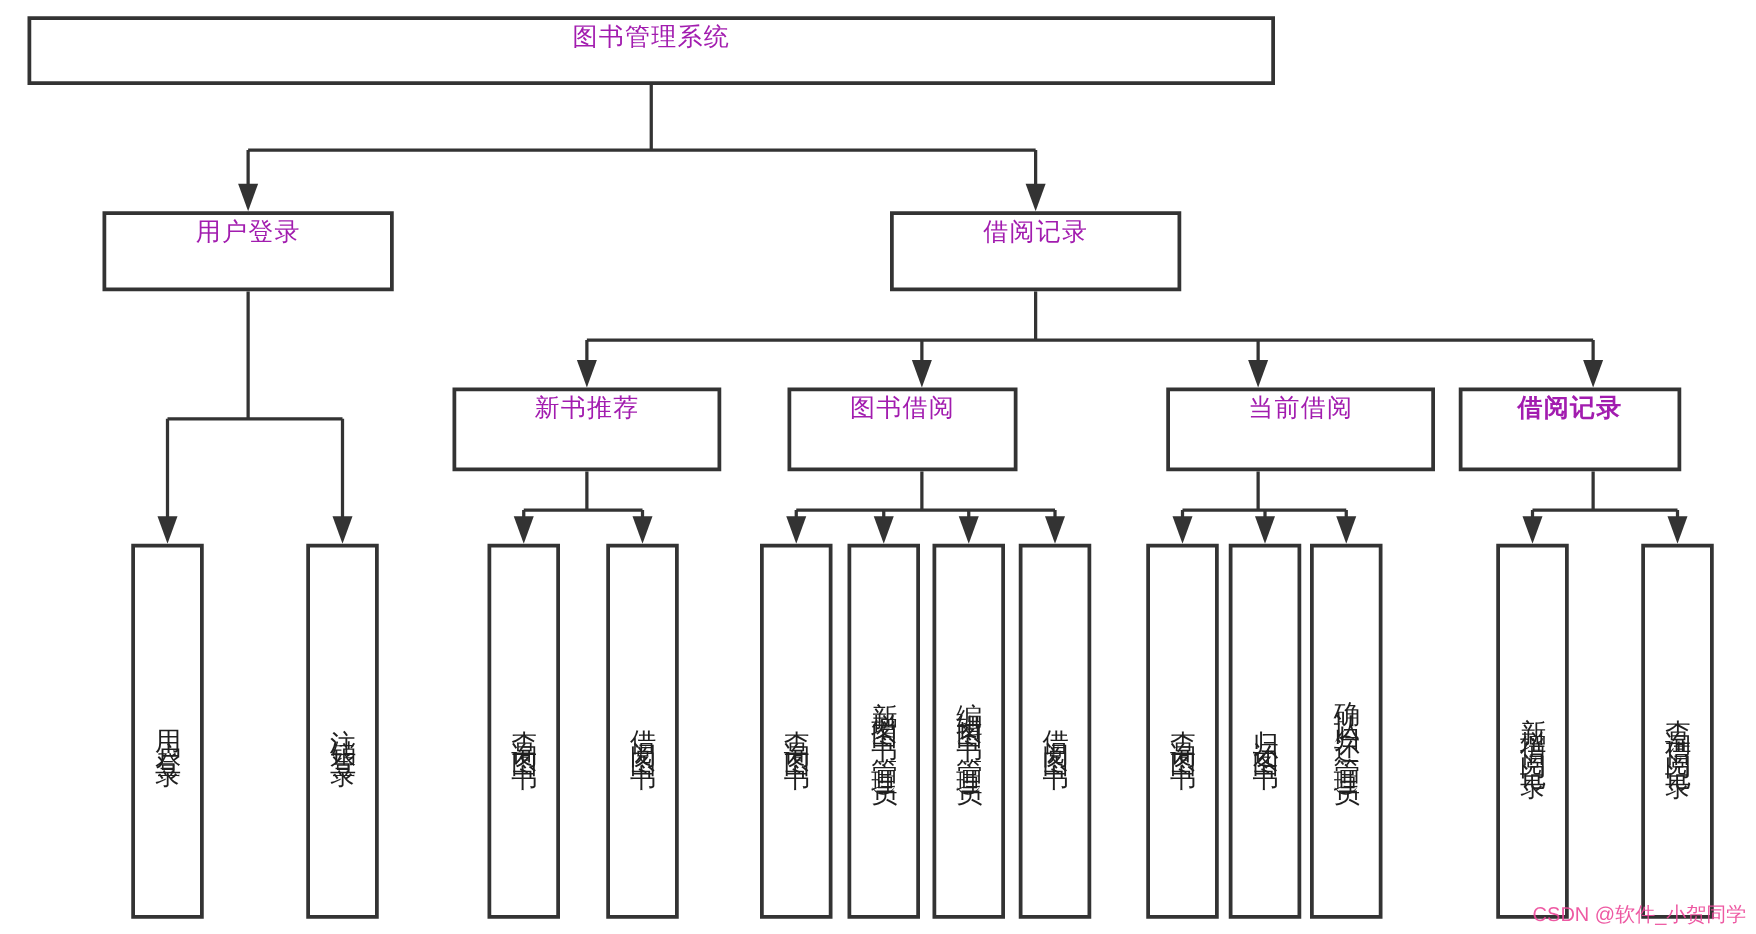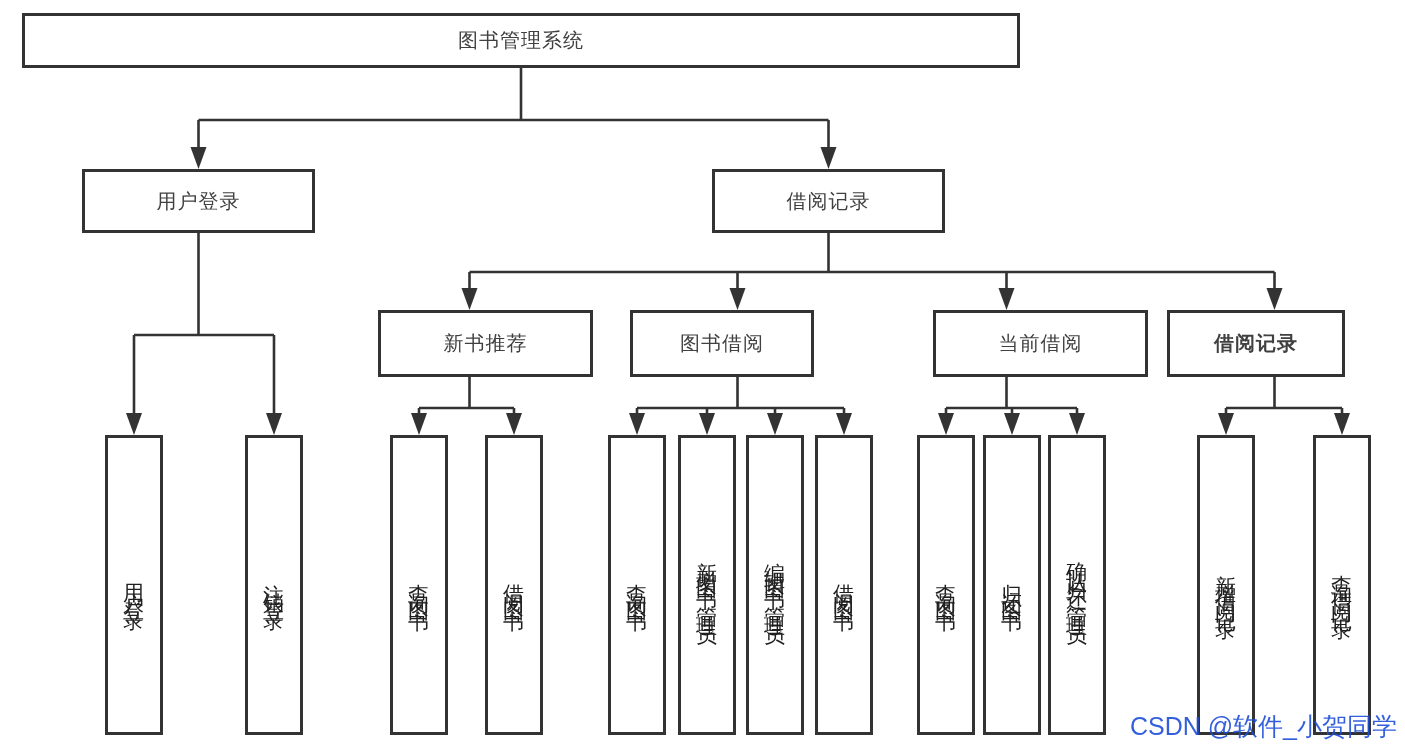--- a/index.html
+++ b/index.html
@@ -1,35 +1,35 @@
 <!DOCTYPE html>
 <html><head>
 <meta charset="utf-8">
 <style>
   html,body{margin:0;padding:0;background:#ffffff;}
   body{font-family:"Liberation Sans","DejaVu Sans",sans-serif;color:#222222;}
   .canvas{position:relative;width:1405px;height:747px;background:#ffffff;overflow:hidden;}
   .wires{position:absolute;left:0;top:0;width:1405px;height:747px;}
   .node{
     position:absolute;box-sizing:border-box;border:3px solid #333333;background:#ffffff;
-    display:flex;align-items:center;justify-content:center;
-    font-size:20px;color:#404040;letter-spacing:1px;white-space:nowrap;
+    display:flex;justify-content:center;
+    font-size:20px;color:#a21caf;letter-spacing:1px;white-space:nowrap;
   }
   .leaf{
     position:absolute;box-sizing:border-box;border:3px solid #333333;background:#ffffff;
     top:435px;width:58px;height:300px;
     display:flex;align-items:center;justify-content:center;
   }
   .leaf .vtext{
     writing-mode:vertical-lr;
     font-size:21px;line-height:1;letter-spacing:9px;color:#1f1f1f;
   }
   .watermark{
     position:absolute;right:8px;bottom:4px;
-    font-size:25px;color:#1d4ed8;opacity:.9;white-space:nowrap;
+    font-size:16px;color:#ec4899;opacity:.9;white-space:nowrap;
   }
 </style>
 </head>
 <body>
 
 <div class="canvas">
 
   <svg class="wires" viewBox="0 0 1405 747" xmlns="http://www.w3.org/2000/svg" aria-hidden="true">
     <path fill="none" stroke="#333333" stroke-width="2.6" d="
       M521 68 V120 M198.5 120 H828.5 M198.5 120 V150 M828.5 120 V150
@@ -67,21 +67,21 @@
     <span>图书管理系统</span>
   </div>
 
   <div class="node" style="left:82px;top:169px;width:233px;height:64px;">
     <span>用户登录</span>
   </div>
   <div class="node" style="left:712px;top:169px;width:233px;height:64px;">
     <span>借阅记录</span>
   </div>
 
-  <div class="node" style="left:362px;top:310px;width:215px;height:67px;margin-left:16px;">
+  <div class="node" style="left:362px;top:310px;width:215px;height:67px;">
     <span>新书推荐</span>
   </div>
   <div class="node" style="left:630px;top:310px;width:184px;height:67px;">
     <span>图书借阅</span>
   </div>
   <div class="node" style="left:899px;top:310px;width:215px;height:67px;margin-left:34px;">
     <span>当前借阅</span>
   </div>
   <div class="node" style="left:1167px;top:310px;width:178px;height:67px;font-weight:bold;">
     <span>借阅记录</span>

